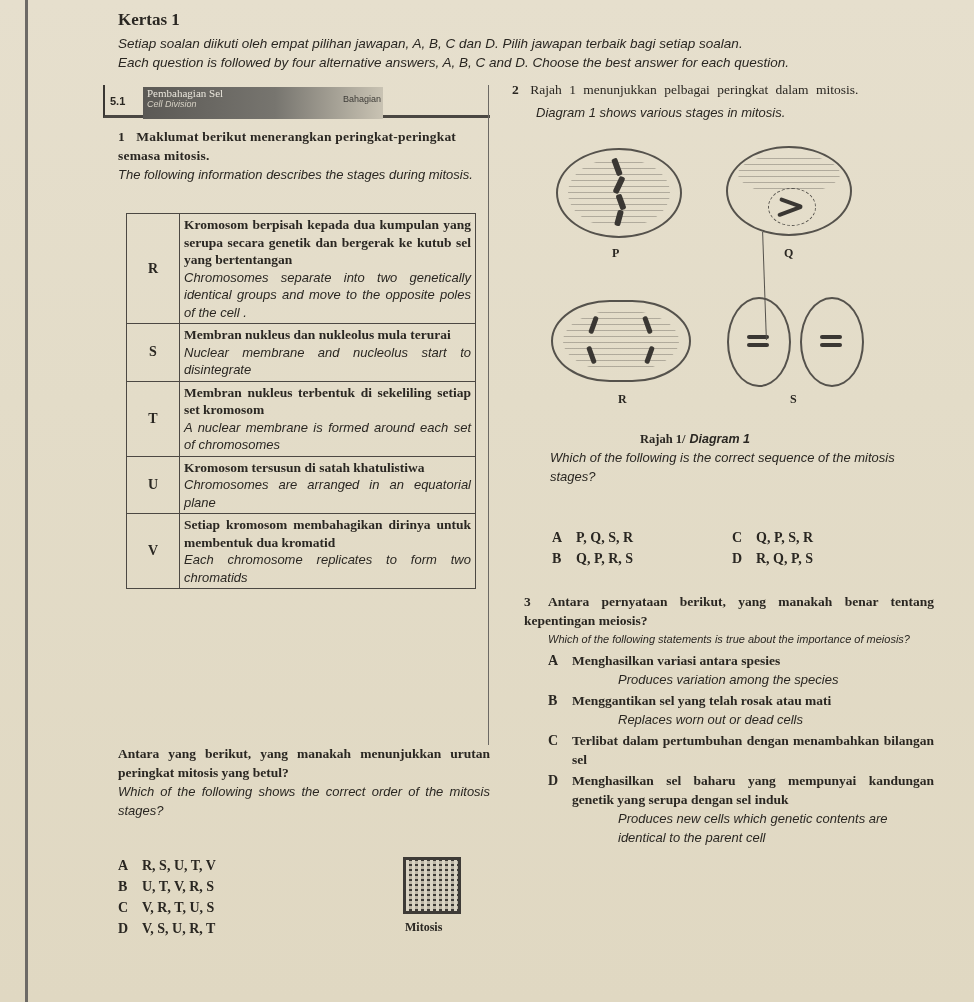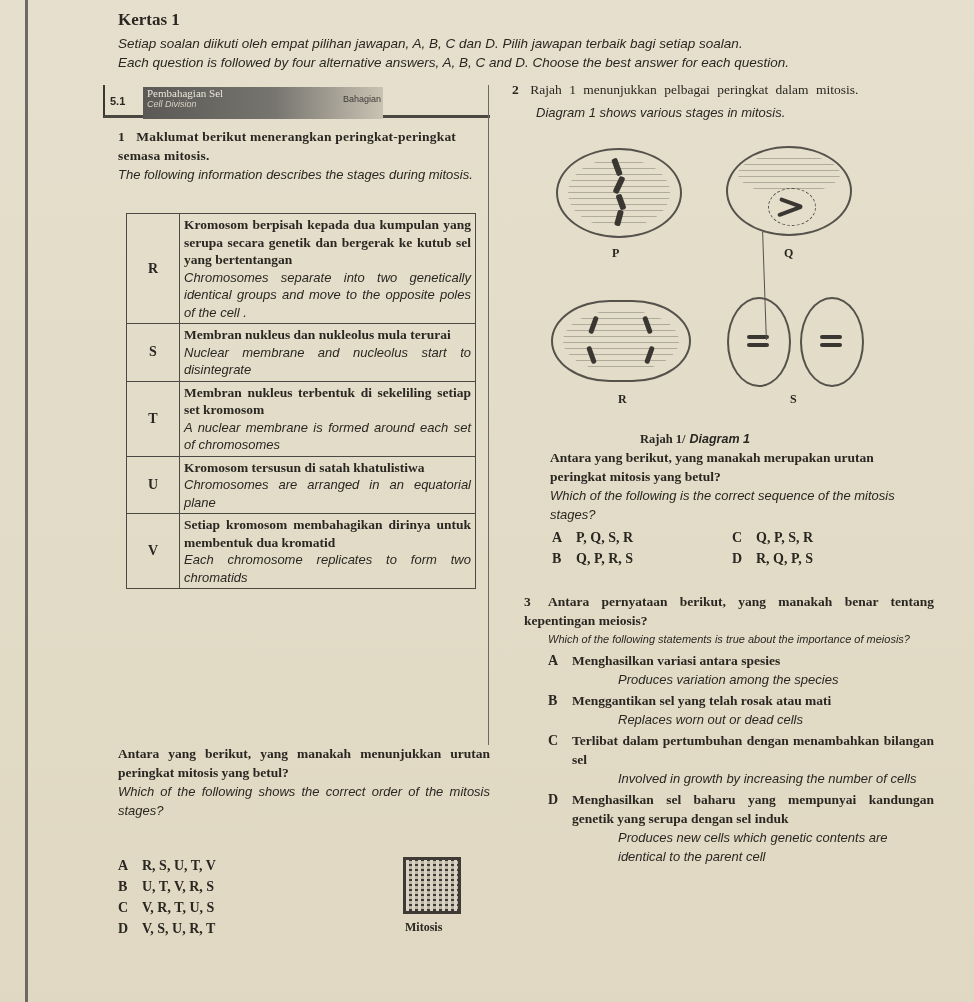--- a/index.html
+++ b/index.html
@@ -220,21 +220,20 @@
   <div class="lbl-cell" style="left:790px;top:392px;">S</div>
   <div class="abs" style="left:764px;top:232px;width:1px;height:108px;background:#55524c;transform:rotate(-2deg);"></div>
 </div>
 
 <div class="abs diagram-caption">
   <span class="ms">Rajah 1/</span>
   <span class="en">Diagram 1</span>
 </div>
 
 <div class="abs q2-ask">
-  <span class="ms">Antara yang berikut, yang manakah merupakan urutan peringkat mitosis yang betul?</span>
   <span class="en">Which of the following is the correct sequence of the mitosis stages?</span>
 </div>
 
 <div class="abs q2-opts opts">
   <div class="grid">
     <div class="opt-row"><span class="opt-letter">A</span><span>P, Q, S, R</span></div>
     <div class="opt-row"><span class="opt-letter">C</span><span>Q, P, S, R</span></div>
     <div class="opt-row"><span class="opt-letter">B</span><span>Q, P, R, S</span></div>
     <div class="opt-row"><span class="opt-letter">D</span><span>R, Q, P, S</span></div>
   </div>
@@ -255,21 +254,20 @@
     <span class="L">B</span>
     <span class="body">
         <span class="ms">Menggantikan sel yang telah rosak atau mati</span>
         <span class="en">Replaces worn out or dead cells</span>
       </span>
   </div>
   <div class="q3-opt" style="padding-left:24px;">
     <span class="L">C</span>
     <span class="body">
         <span class="ms">Terlibat dalam pertumbuhan dengan menambahkan bilangan sel</span>
-        <span class="en">Involved in growth by increasing the number of cells</span>
       </span>
   </div>
   <div class="q3-opt" style="padding-left:24px;">
     <span class="L">D</span>
     <span class="body">
         <span class="ms">Menghasilkan sel baharu yang mempunyai kandungan genetik yang serupa dengan sel induk</span>
         <span class="en">Produces new cells which genetic contents are identical to the parent cell</span>
       </span>
   </div>
 </div>

